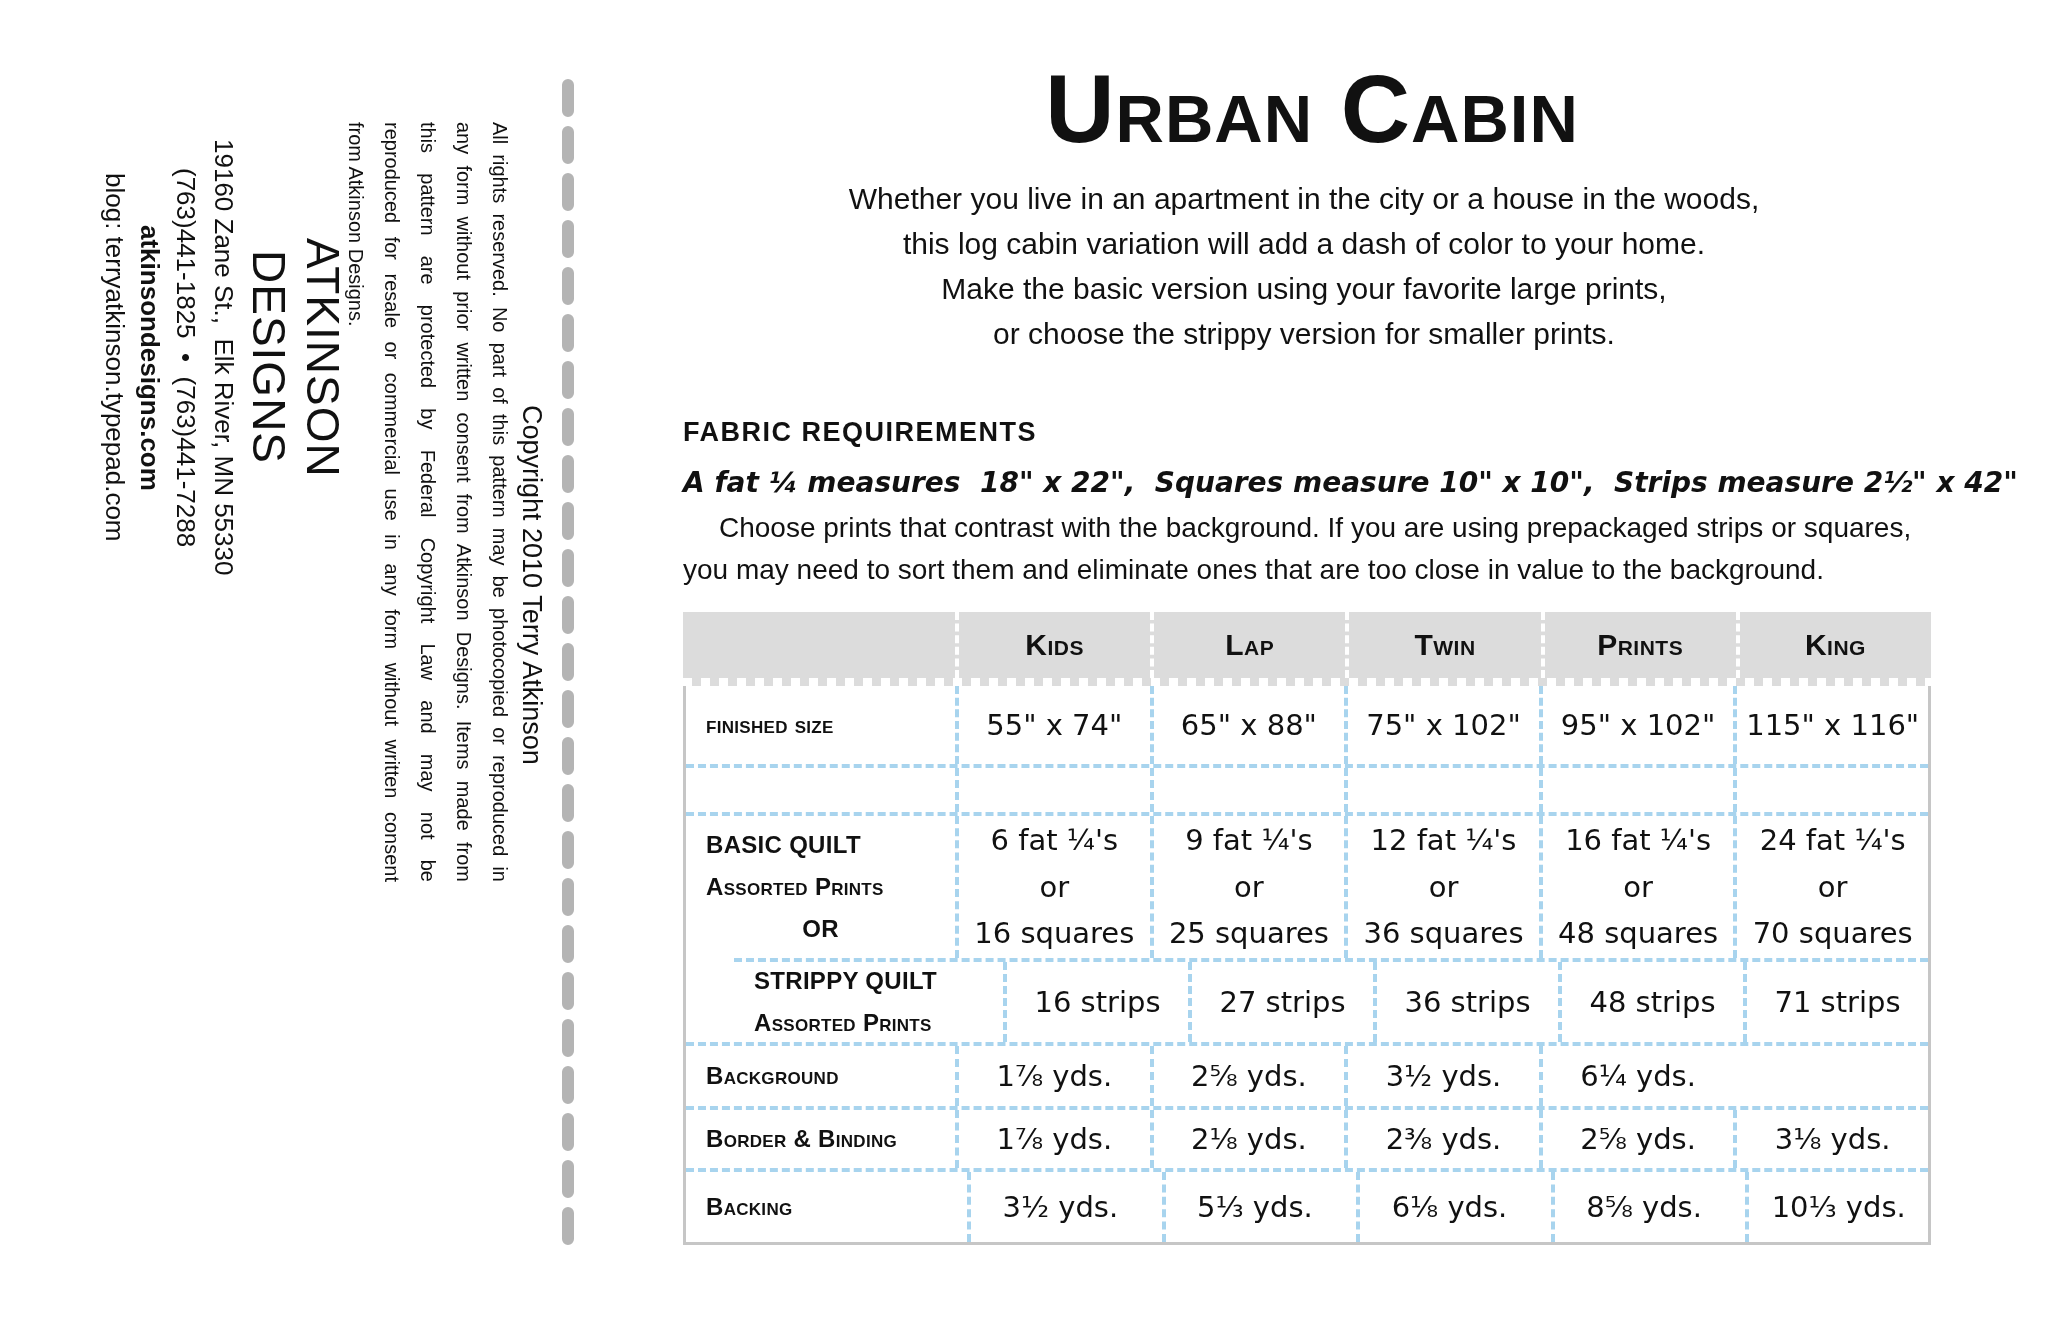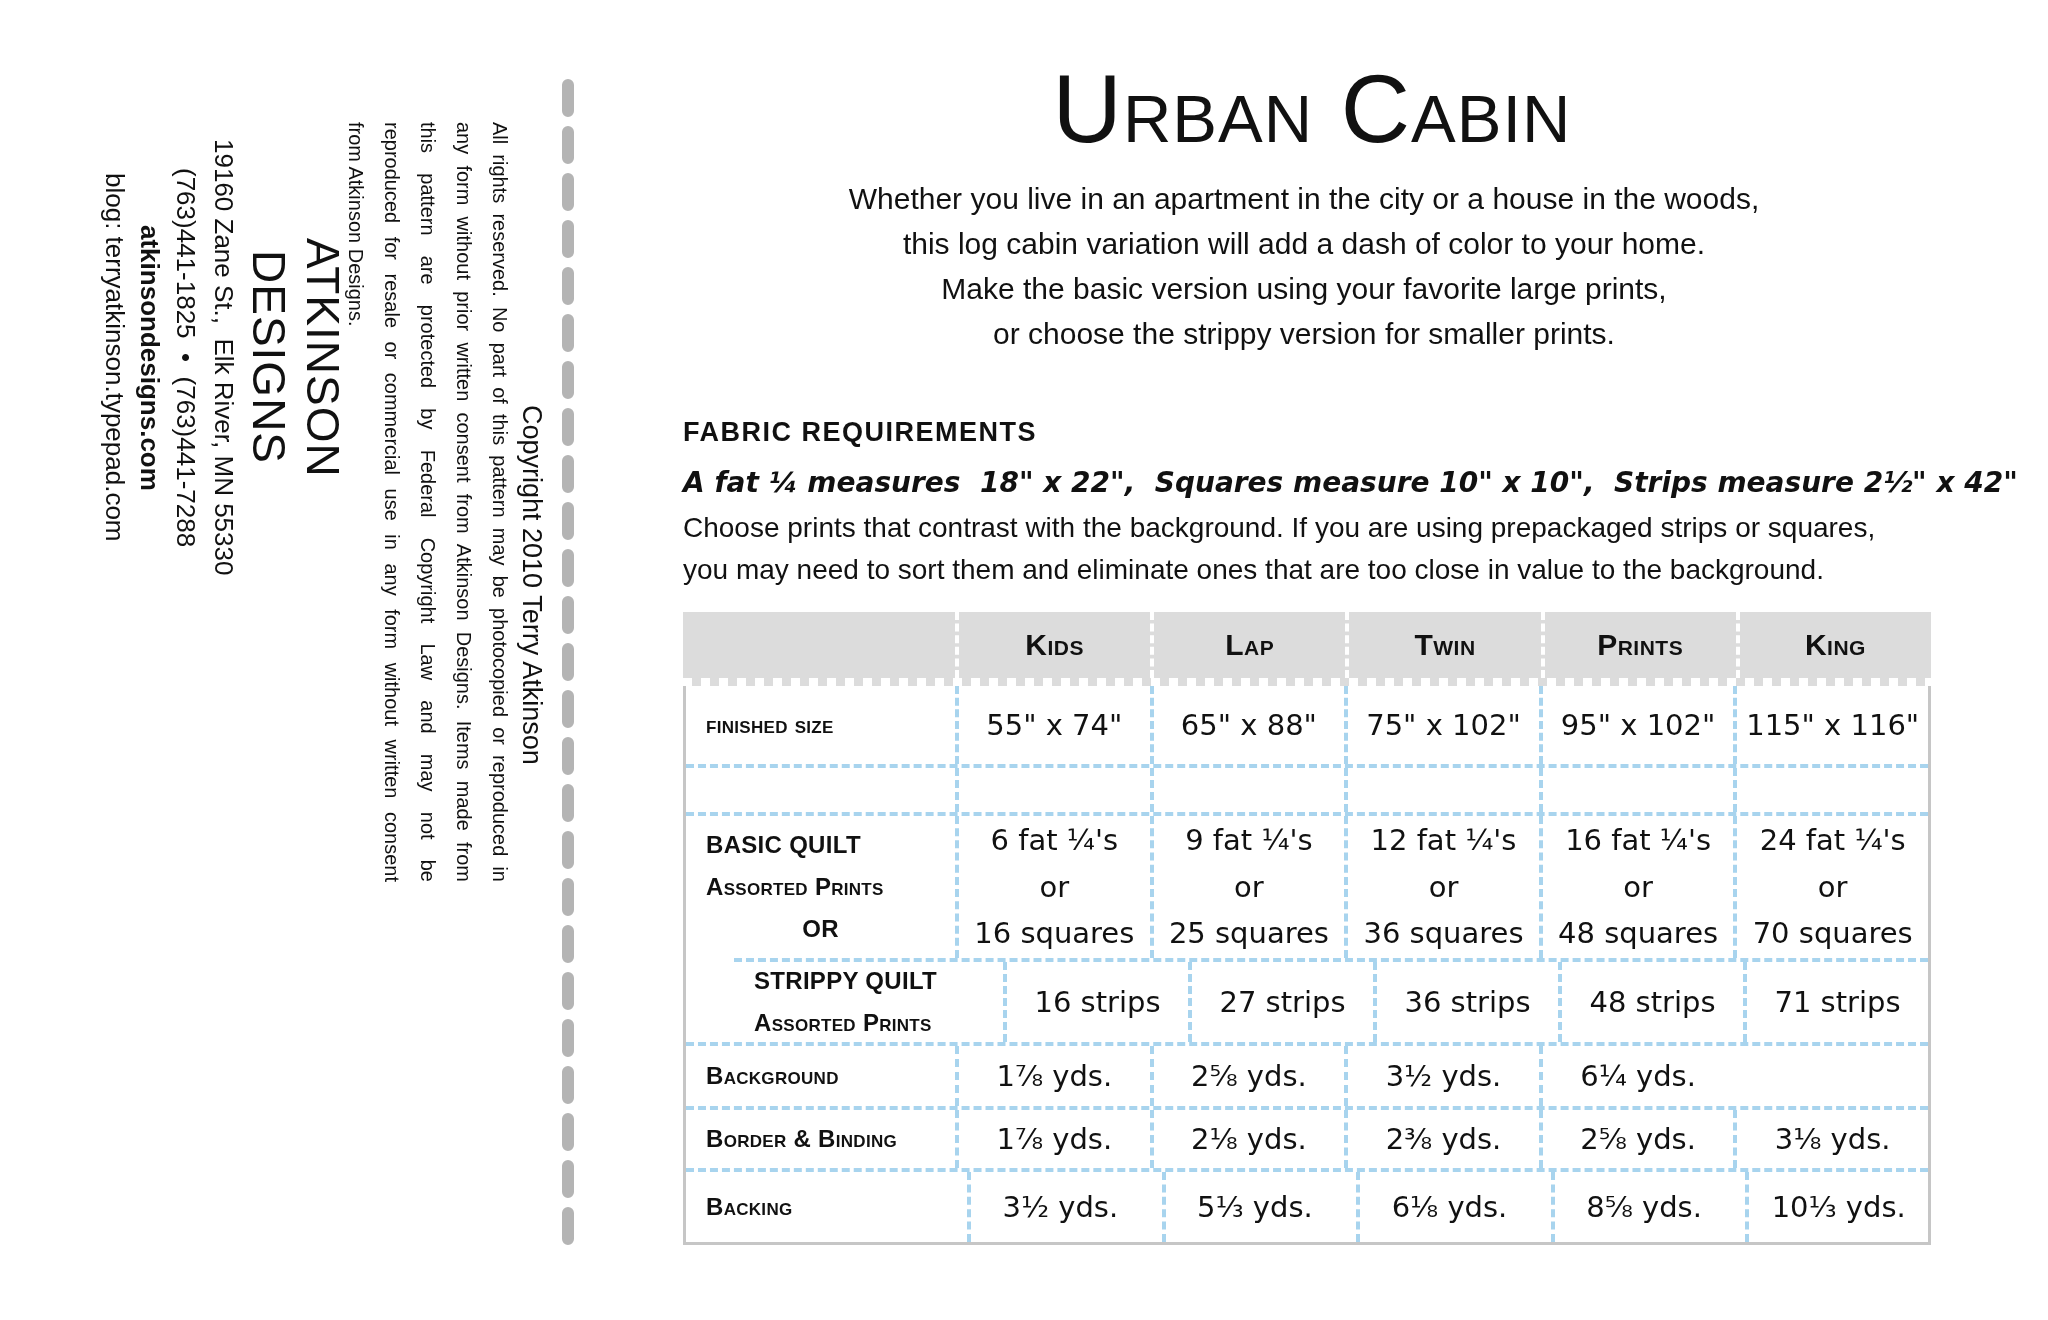--- a/index.html
+++ b/index.html
@@ -18,28 +18,28 @@
   .company-line{font-size:26px;line-height:1.45;white-space:pre;}
   .company-website{font-size:26px;line-height:1.3;font-weight:700;}
   .rights-block{position:absolute;left:338px;top:122px;height:760px;writing-mode:vertical-rl;font-size:20px;}
   .rights-line{line-height:1.8;text-align:justify;text-align-last:justify;}
   .rights-line.last{text-align-last:left;}
   .copyright-line{position:absolute;left:516px;top:405px;writing-mode:vertical-rl;font-size:27px;}
   .perforation{position:absolute;left:556px;top:60px;}
 
   
   .page-title{position:absolute;left:600px;right:24px;top:54px;text-align:center;
-    font-variant:small-caps;font-weight:400;font-size:96px;letter-spacing:1px;}
+    font-variant:small-caps;font-weight:700;font-size:96px;letter-spacing:1px;}
   .intro{position:absolute;left:600px;right:40px;top:176px;text-align:center;font-size:30px;line-height:45px;}
   .fabric{position:absolute;left:683px;top:410px;width:1260px;}
   .fabric-heading{font-size:27px;font-weight:700;letter-spacing:1.5px;line-height:44px;}
   .fabric-measures{font-family:"DejaVu Sans","Liberation Sans",sans-serif;
     font-size:28px;font-weight:700;font-style:italic;margin-top:10px;line-height:38px;white-space:pre;}
   .fabric-note{font-size:28px;line-height:42px;}
-  .fabric-note.first{margin-top:5px;}
+  .fabric-note.first{margin-top:5px;margin-left:36px;}
 
   
   .qtable{position:absolute;left:683px;top:612px;width:1248px;}
   .thead{display:grid;grid-template-columns:272px repeat(5,1fr);height:66px;background:var(--hdr-gray);}
   .th{display:flex;align-items:center;justify-content:center;
     font-variant:small-caps;font-weight:700;font-size:30px;letter-spacing:0.5px;}
   .th + .th{border-left:4px dashed #ffffff;}
   .dotted-strip{height:8px;background:repeating-linear-gradient(to right,#ffffff 0 9px,var(--hdr-gray) 9px 18px);}
   .tbody{border:3px solid var(--brd-gray);border-top:none;background:#ffffff;}
   .tr{display:grid;grid-template-columns:269px repeat(5,1fr);}

